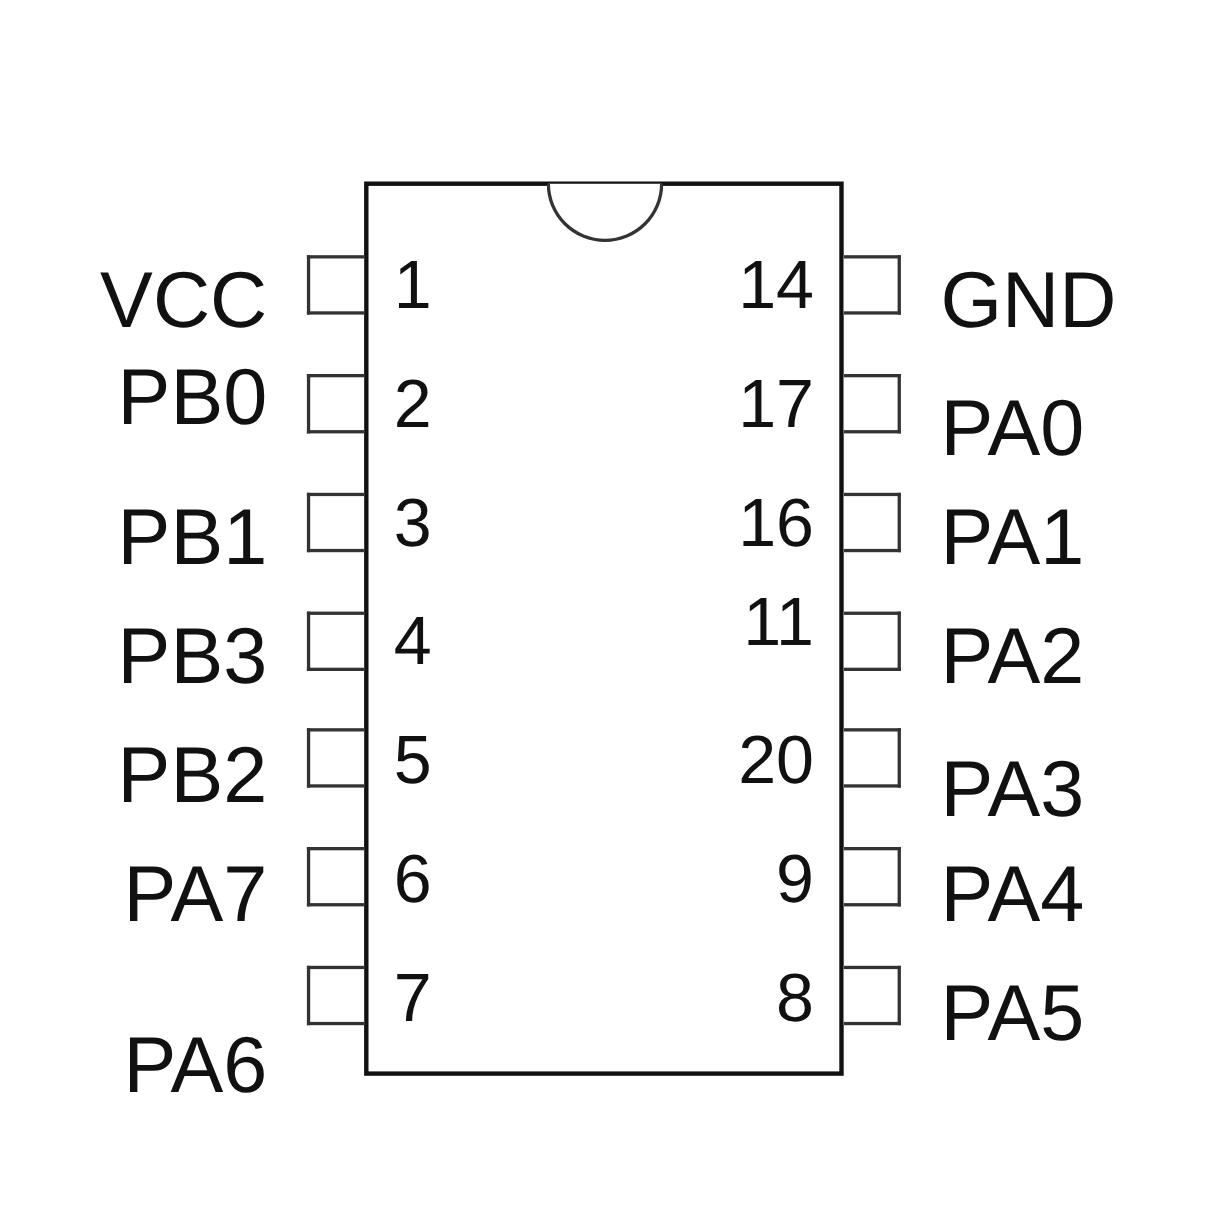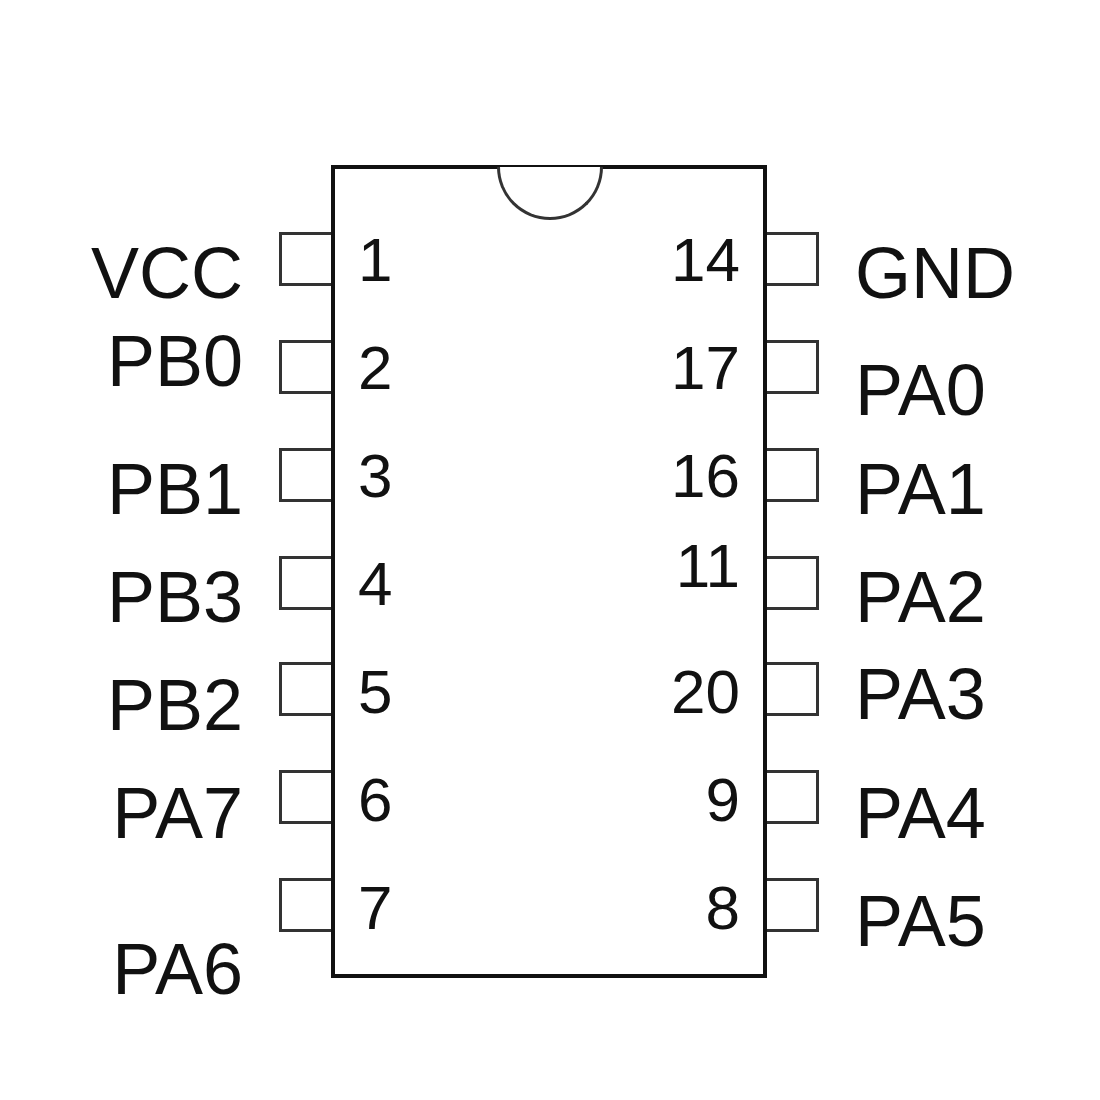--- a/index.html
+++ b/index.html
@@ -69,21 +69,21 @@
   <div class="pad right" style="top:448px"></div>
   <div class="num right" style="top:445px">16</div>
   <div class="name right" style="top:445px">PA1</div>
 
   <div class="pad right" style="top:556px"></div>
   <div class="num right" style="top:535px">11</div>
   <div class="name right" style="top:553px">PA2</div>
 
   <div class="pad right" style="top:662px"></div>
   <div class="num right" style="top:661px">20</div>
-  <div class="name right" style="top:650px">PA3</div>
+  <div class="name right" style="top:674px">PA3</div>
 
   <div class="pad right" style="top:770px"></div>
   <div class="num right" style="top:769px">9</div>
   <div class="name right" style="top:769px">PA4</div>
 
   <div class="pad right" style="top:878px"></div>
   <div class="num right" style="top:877px">8</div>
   <div class="name right" style="top:877px">PA5</div>
 </div>
 

